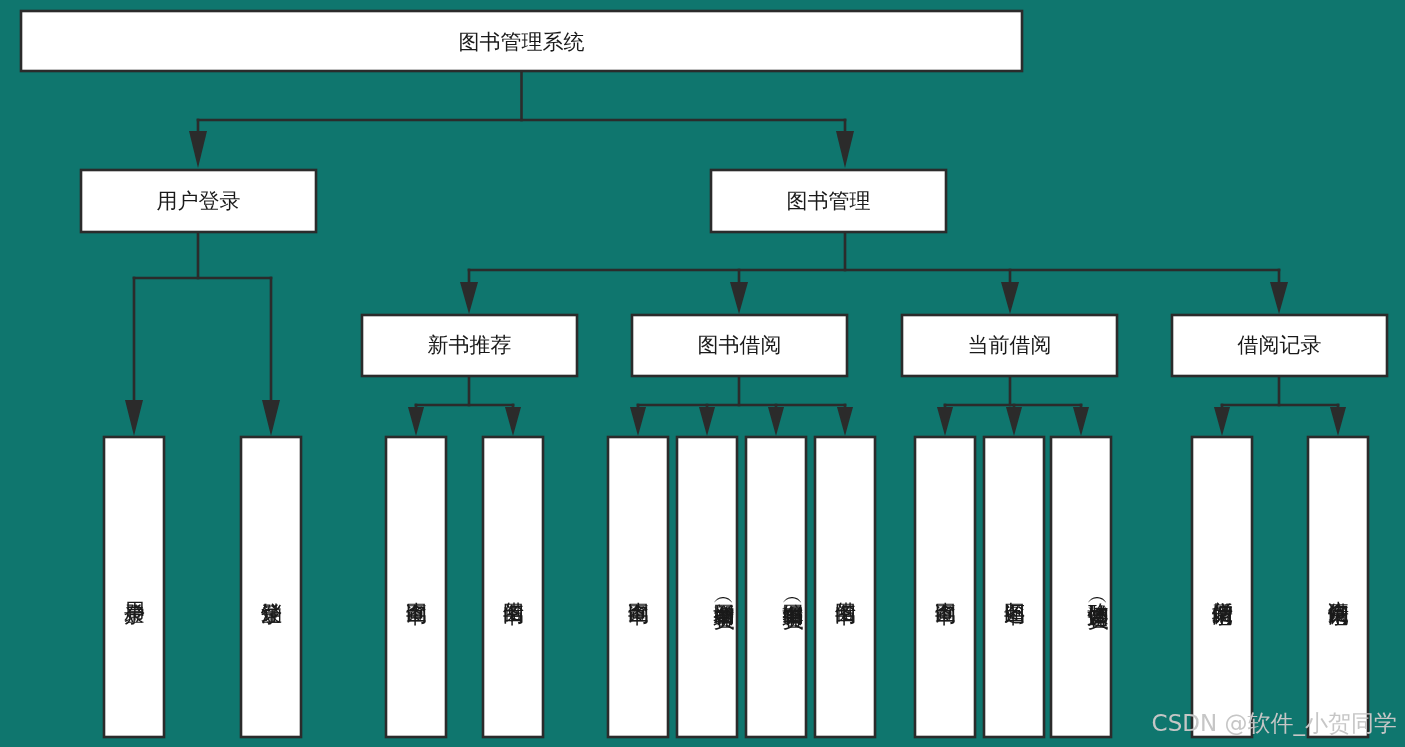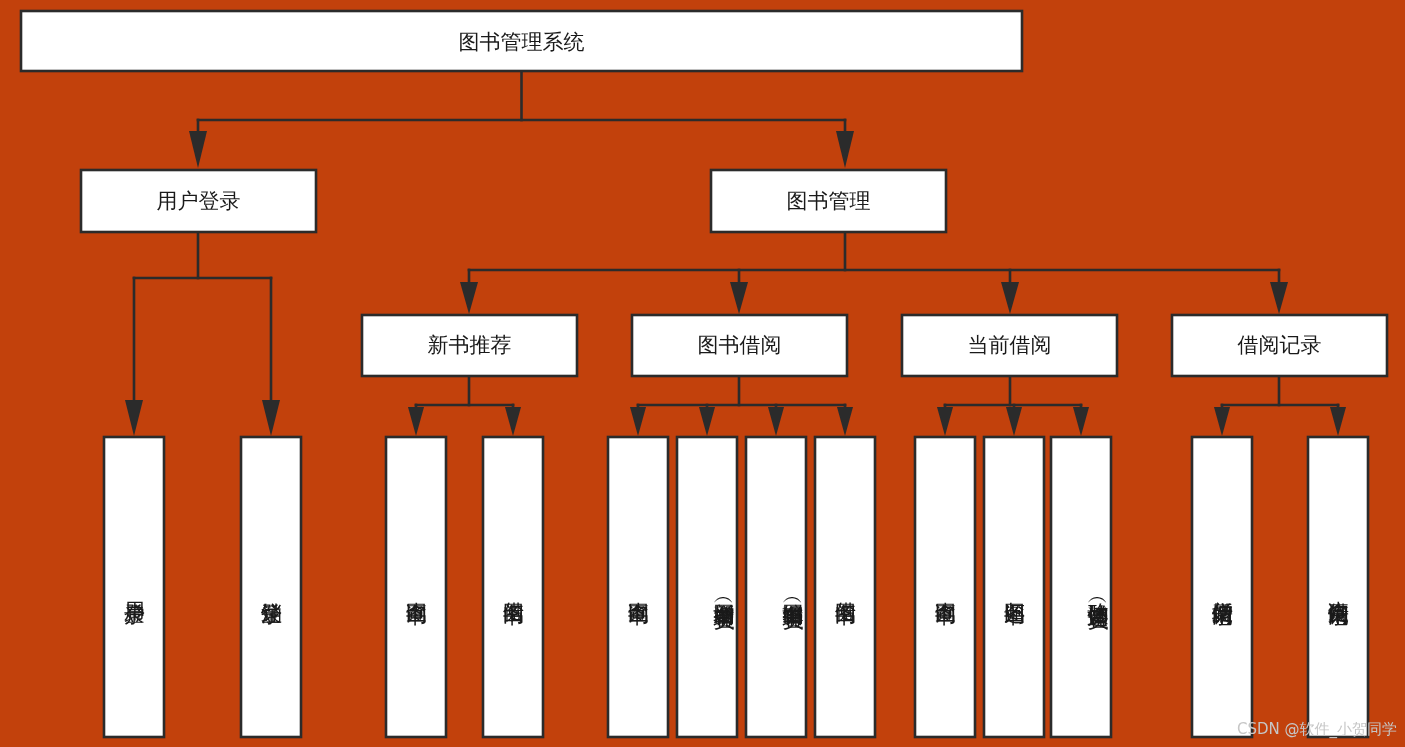--- a/index.html
+++ b/index.html
@@ -10,21 +10,21 @@
   body {
     width: 1405px;
     height: 747px;
     font-family: "DejaVu Sans", "Liberation Sans", sans-serif;
     overflow: hidden;
   }
   #diagram-root {
     position: relative;
     width: 1405px;
     height: 747px;
-    background: #c2410c;
+    background: #0f766e;
   }
   svg.diagram-svg {
     position: absolute;
     left: 0;
     top: 0;
     width: 1405px;
     height: 747px;
   }
   .node-box {
     fill: #ffffff;
@@ -61,21 +61,21 @@
     color: #1a1a1a;
     letter-spacing: 1px;
     white-space: nowrap;
     pointer-events: none;
   }
   .watermark {
     position: absolute;
     right: 8px;
     bottom: 8px;
     font-family: "DejaVu Sans", "Liberation Sans", sans-serif;
-    font-size: 15px;
+    font-size: 23px;
     color: #c6c6c6;
     white-space: nowrap;
   }
 </style>
 </head>
 <body>
 
 <div id="diagram-root">
 
   <svg class="diagram-svg" viewBox="0 0 1405 747" xmlns="http://www.w3.org/2000/svg">

